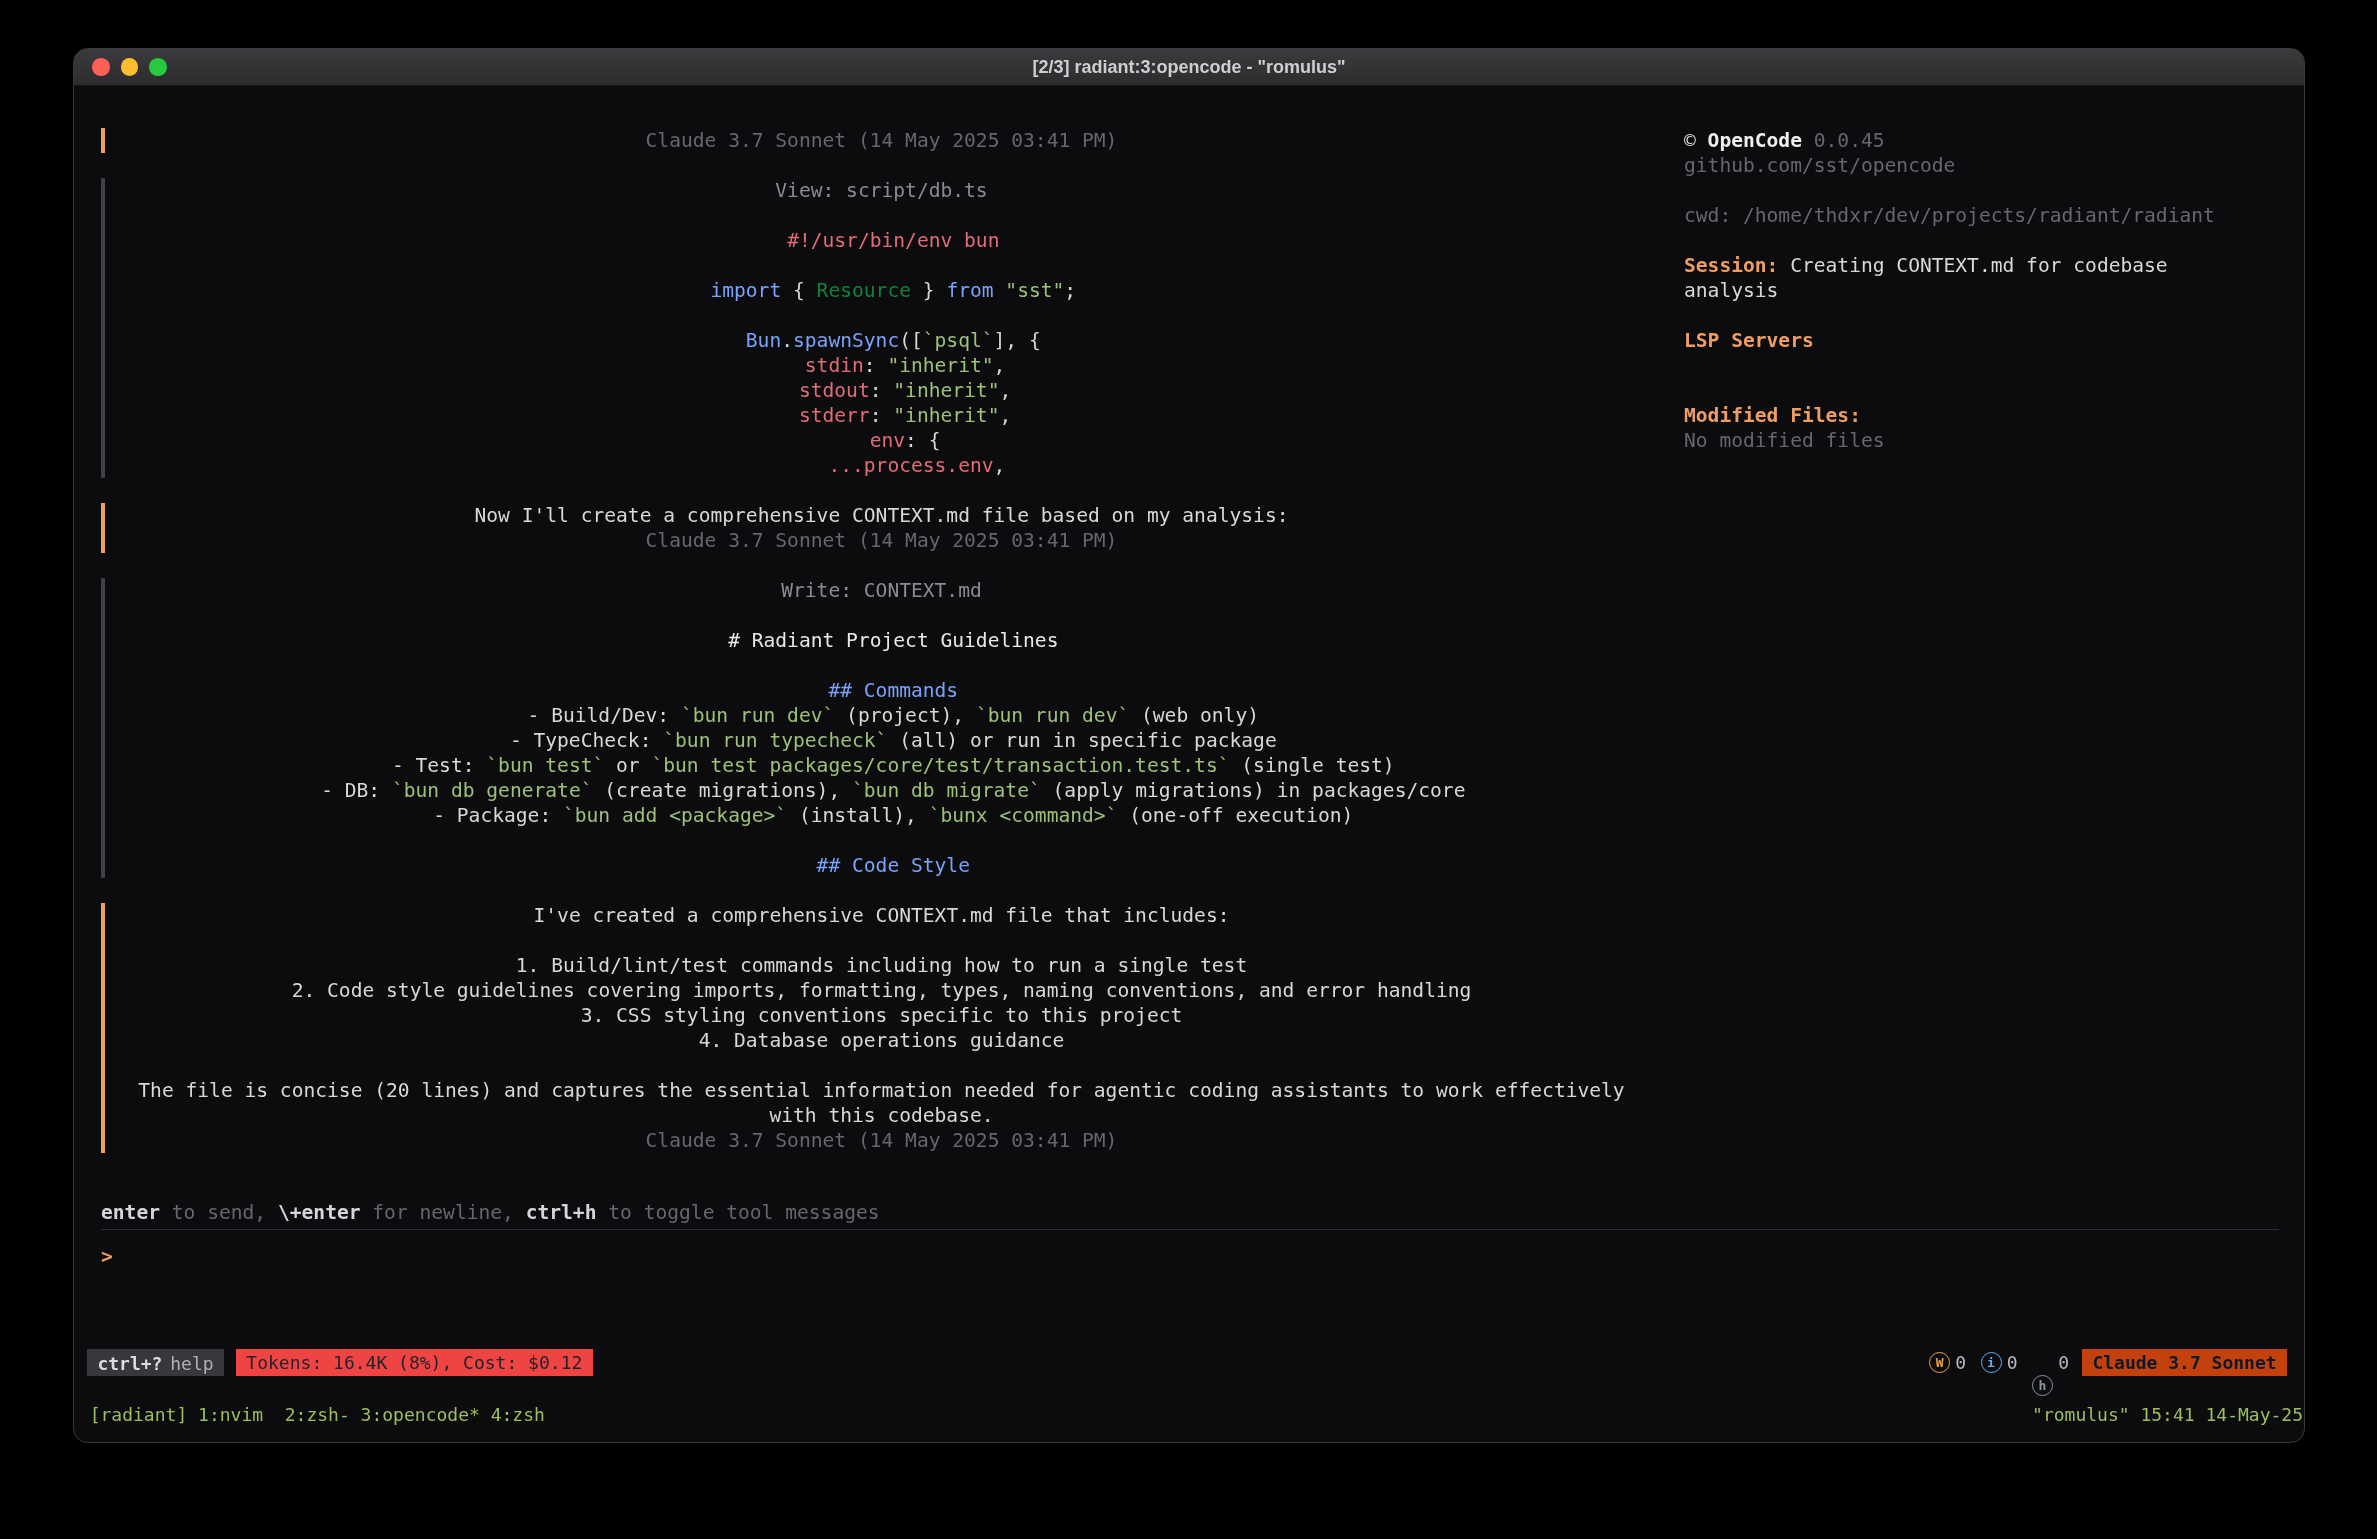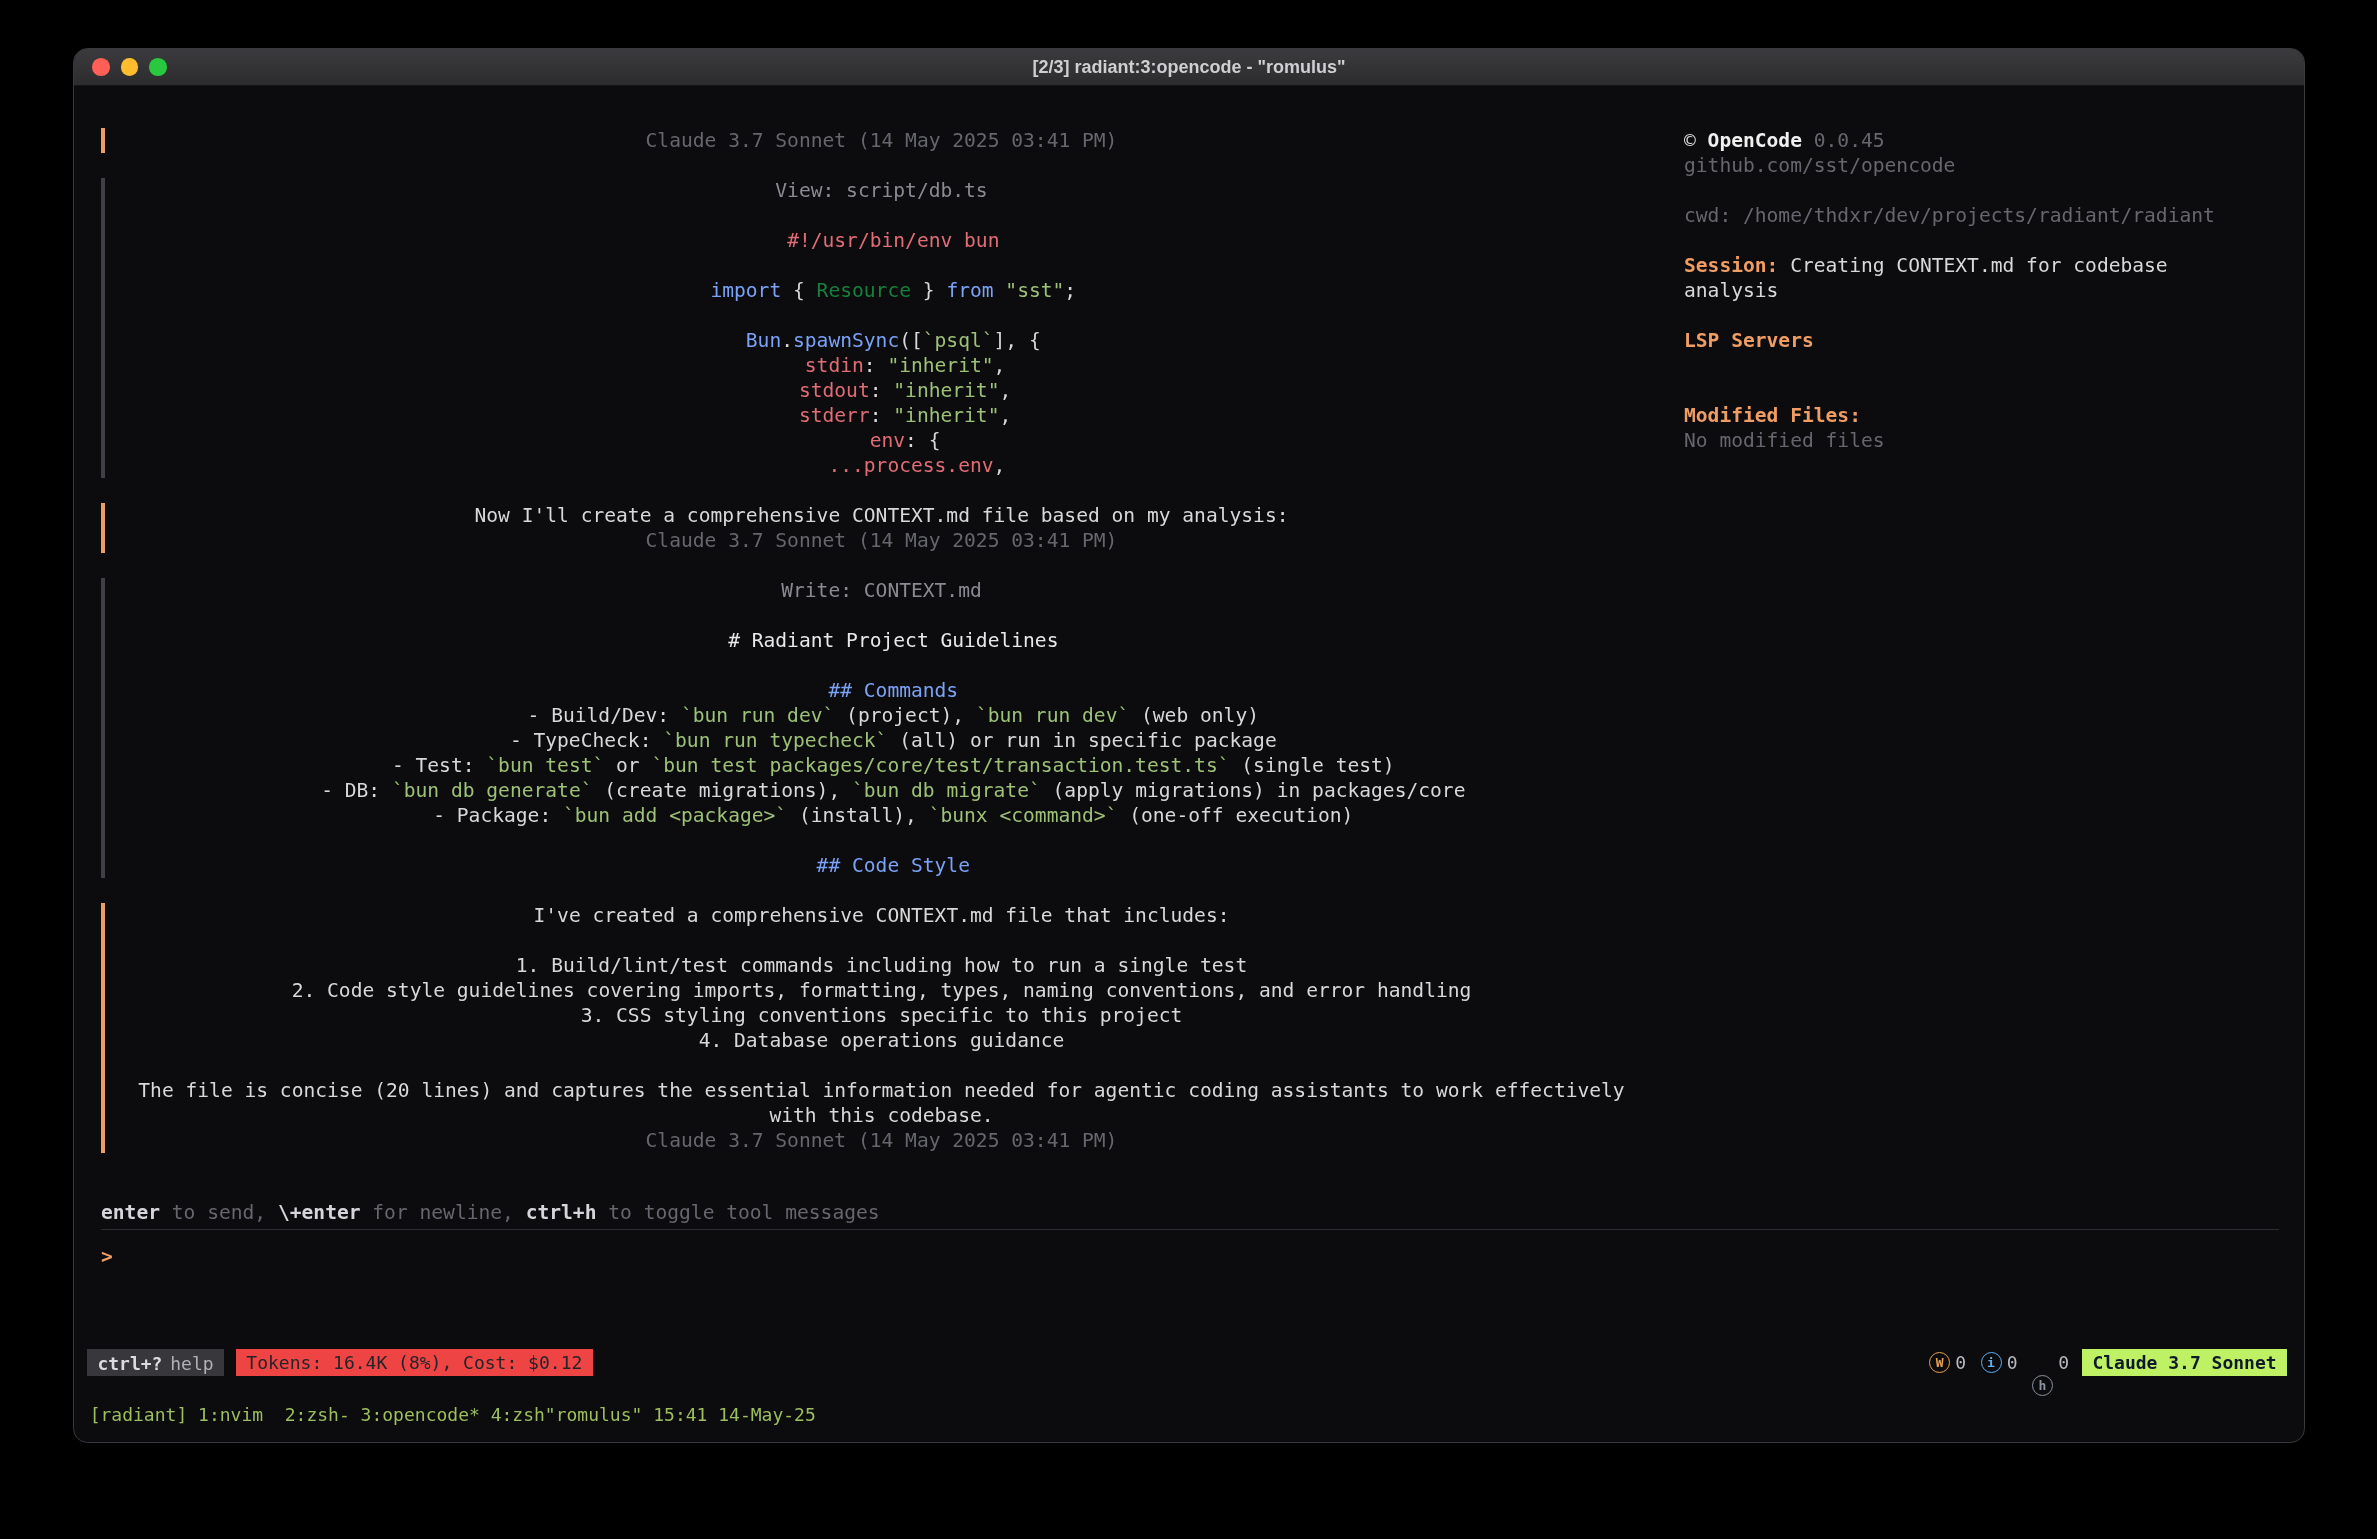--- a/index.html
+++ b/index.html
@@ -55,24 +55,24 @@
   .badge.tokens { background:#ef4444; color:#242428; margin-left:12px; }
   .spacer { flex:1; }
   .diags { display:flex; align-items:center; gap:14.4px; margin-right:13px; }
   .diag-item { display:inline-flex; align-items:center; gap:5.2px; color:#b9b9bf; }
   .ic { display:inline-flex; width:21px; height:21px; border-radius:50%;
         border:1.3px solid currentColor; align-items:center; justify-content:center;
         font-size:13px; font-weight:700; }
   .ic.warning{ color:#e8a14f; }
   .ic.info{ color:#61afef; }
   .ic.hint{ color:#8b93a0; }
-  .badge.model { background:#bef264; color:#10192a; font-weight:700; }
+  .badge.model { background:#c2410c; color:#10192a; font-weight:700; }
 
-  .tmuxbar { position:absolute; left:15.7px; right:12px; bottom:17px;
-             display:flex; font-size:18px;
+  .tmuxbar { position:absolute; left:15.7px; right:1px; bottom:17px;
+             display:flex; justify-content:space-between; font-size:18px;
              color:#9dbf5e; }
   .tmux-left,.tmux-right { white-space:pre; }
 </style>
 </head>
 <body>
 
 <div class="window">
   <div class="titlebar">
     <div class="traffic">
       <span class="light red"></span>

